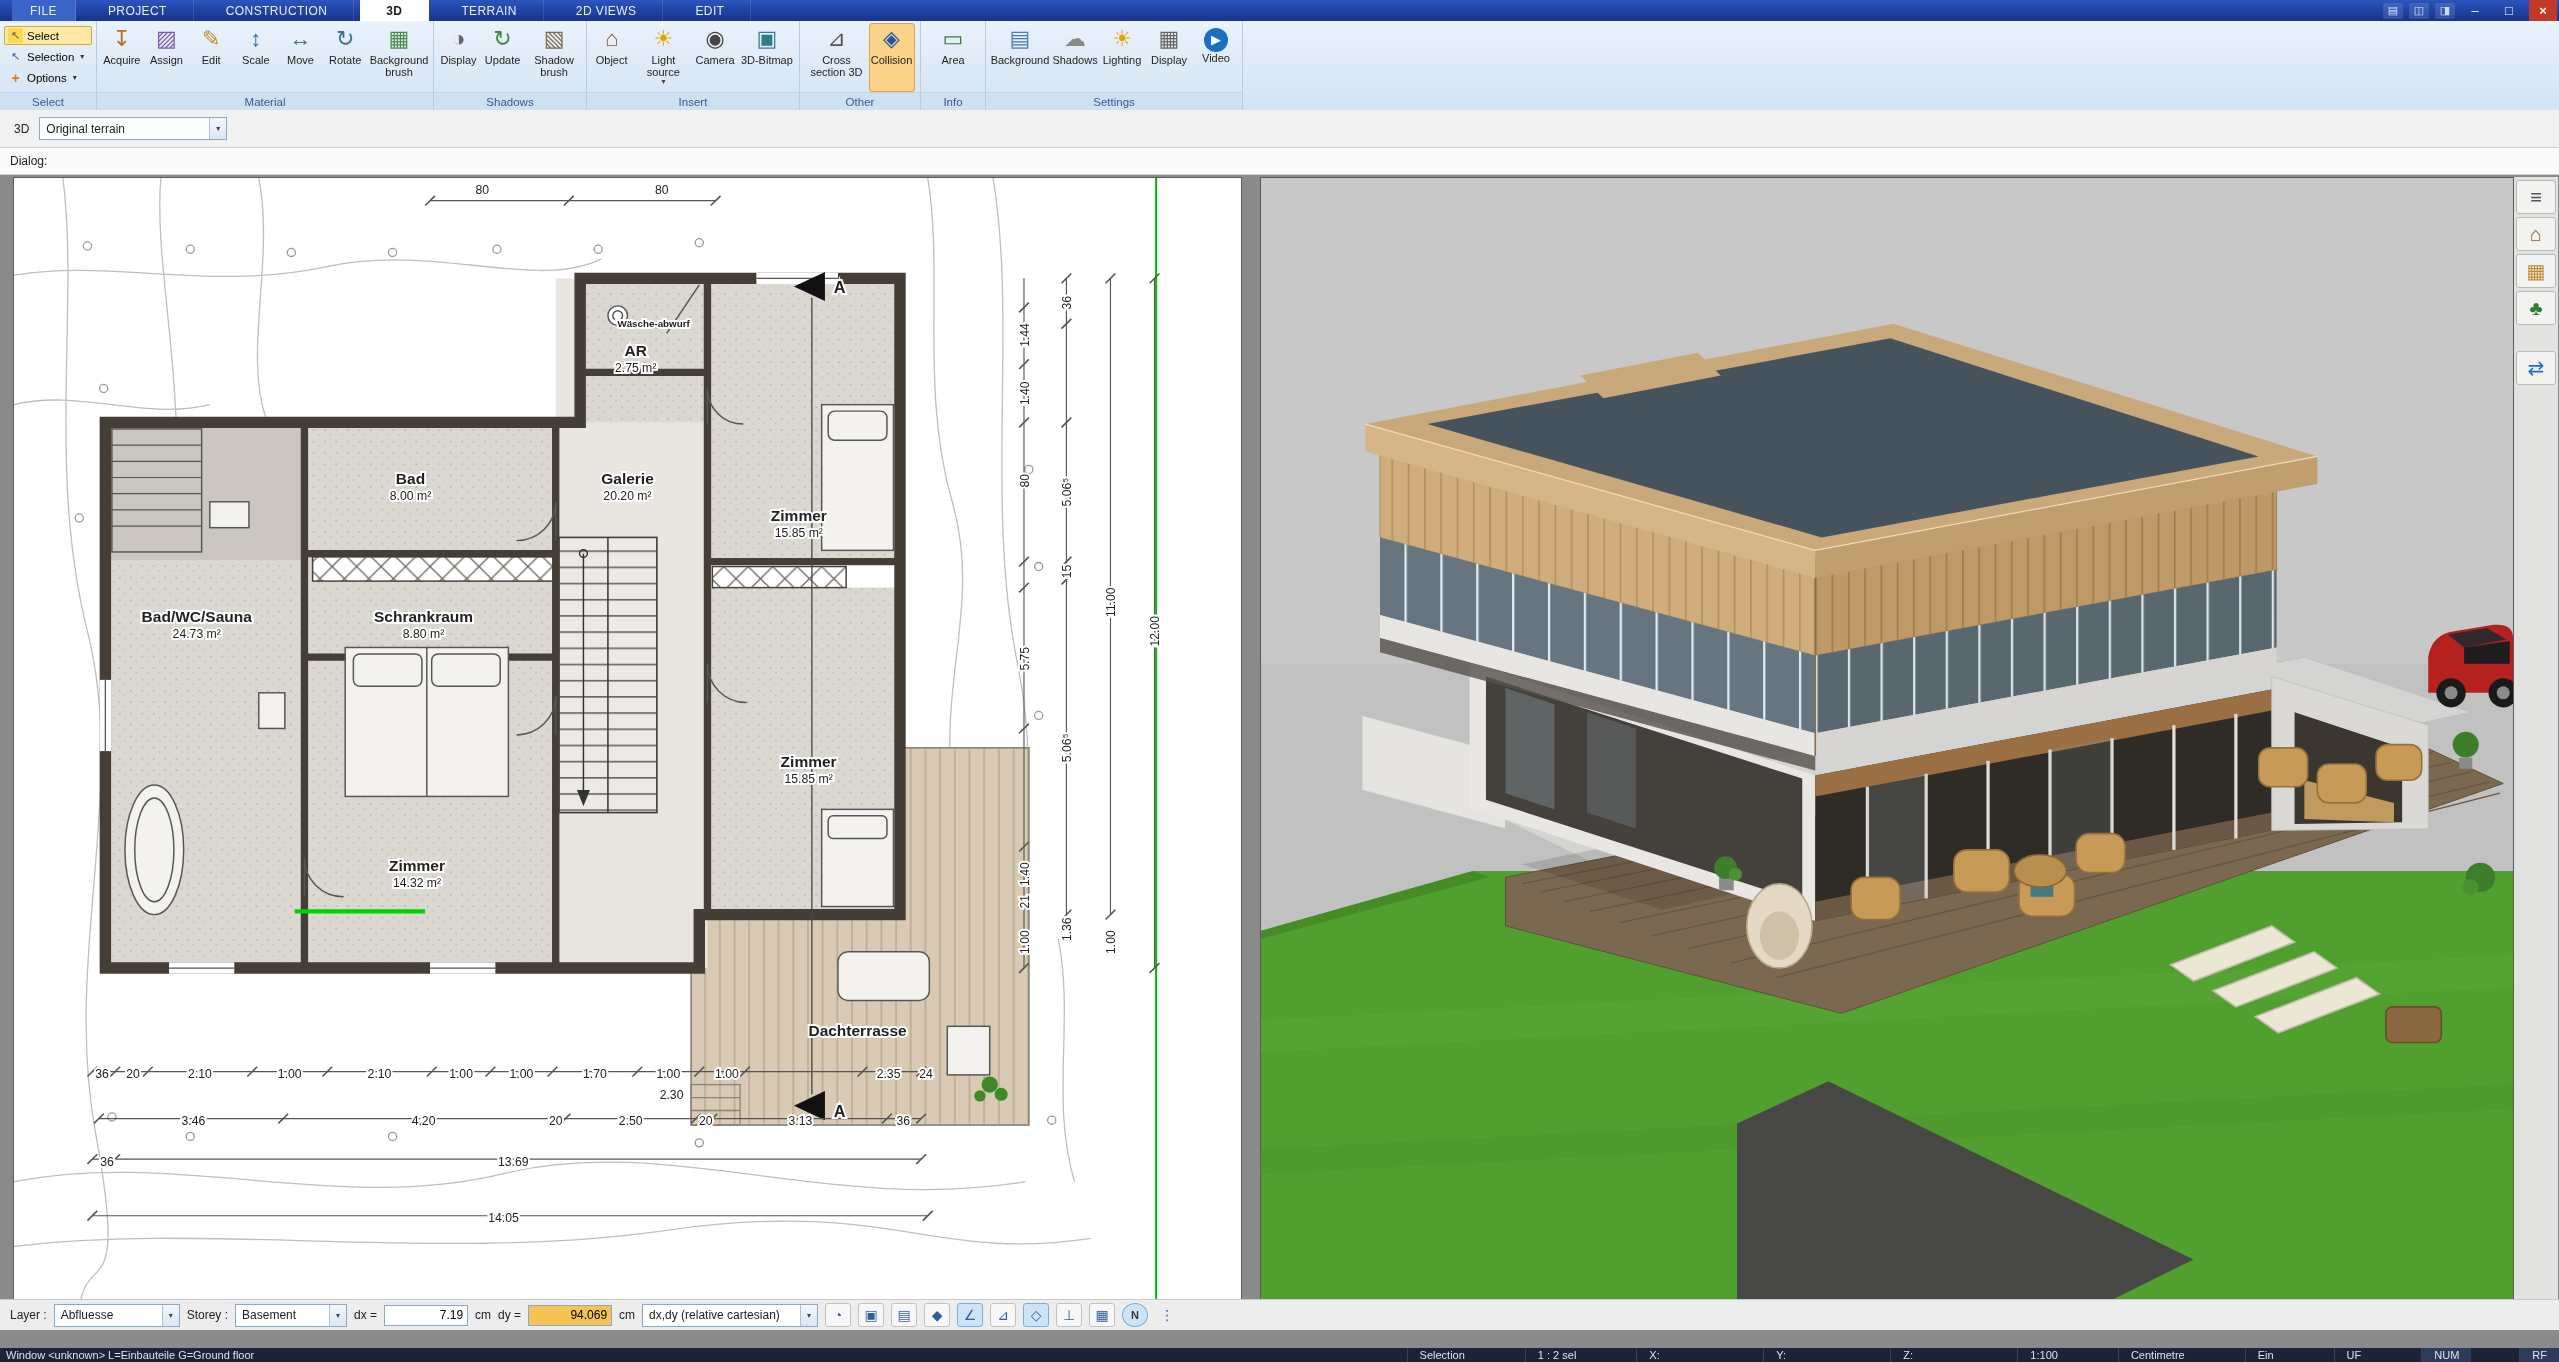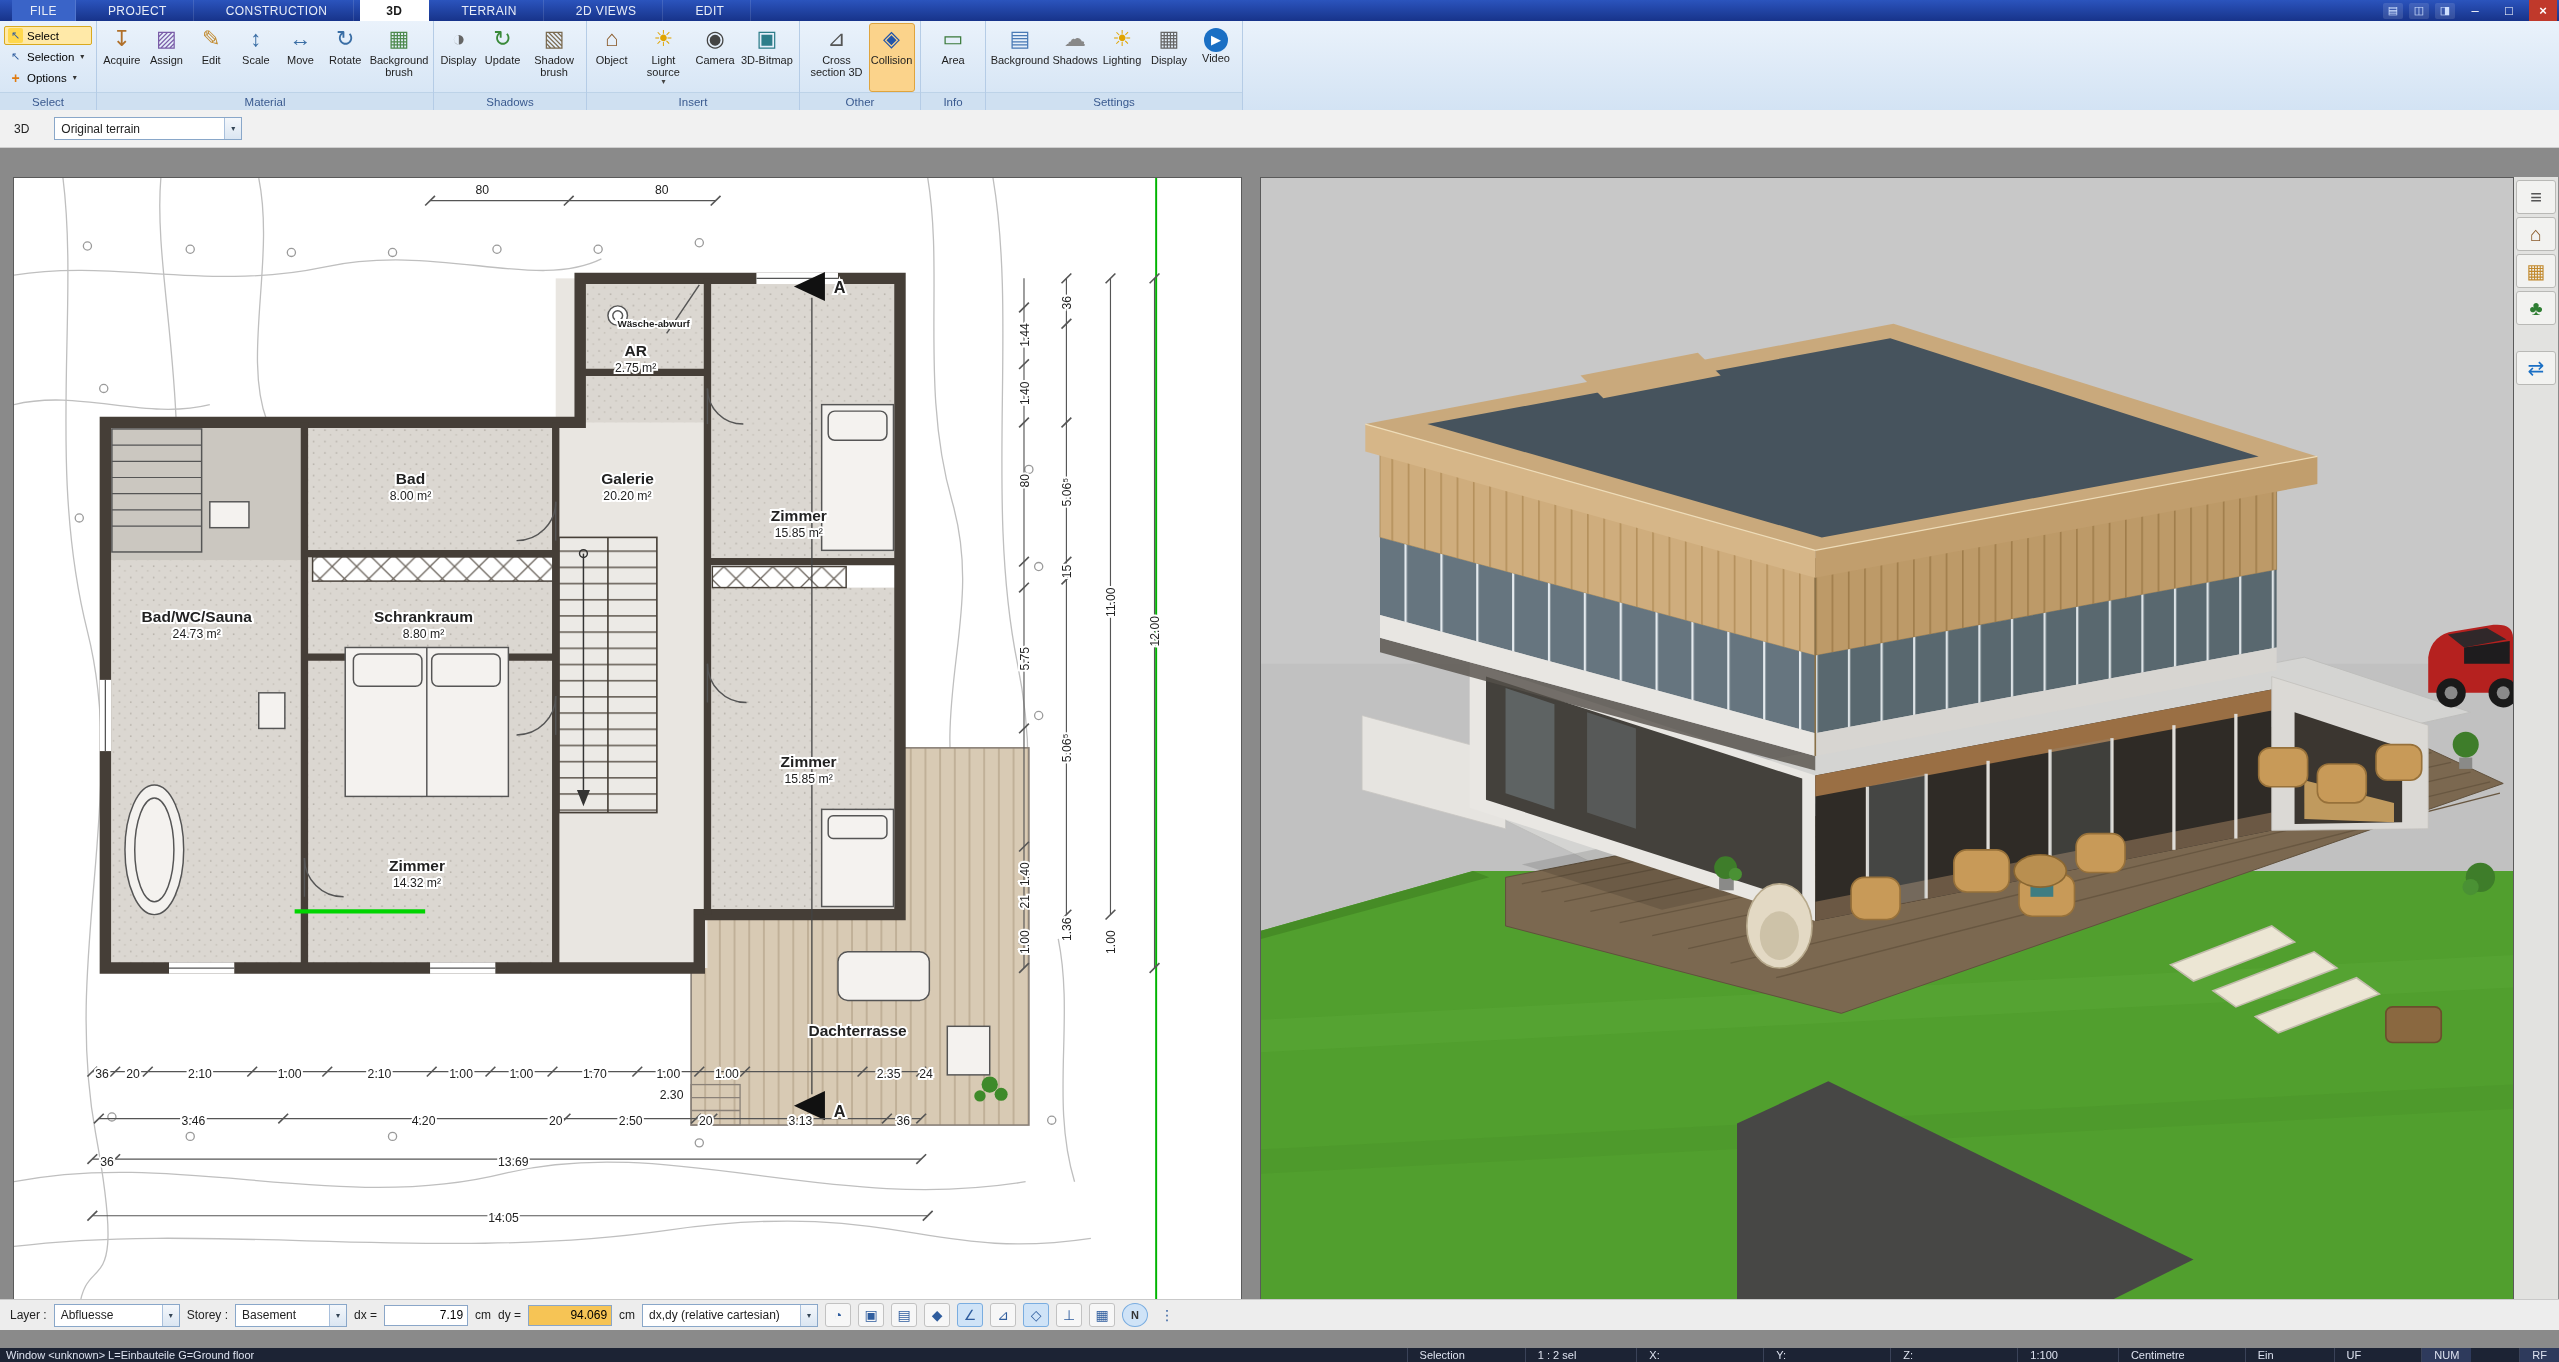--- a/index.html
+++ b/index.html
@@ -49,21 +49,21 @@
   .g-insert{width:212px;} .g-other{width:120px;} .g-info{width:64px;} .g-settings{width:256px;}
   
   .row2{position:absolute;top:110px;left:0;right:0;height:37px;background:#f1f1f1;
     border-bottom:1px solid #cfcfcf;display:flex;align-items:center;gap:10px;padding-left:14px;}
   .row2 .lab{font-size:12px;color:#222;}
   .dd{height:21px;background:#fff;border:1px solid #89a7c9;display:inline-flex;align-items:center;
       font-size:12px;color:#222;padding-left:6px;position:relative;}
   .dd .caret{margin-left:auto;width:16px;height:100%;background:linear-gradient(#f4f7fb,#dbe6f2);
       border-left:1px solid #a9c0dc;display:flex;align-items:center;justify-content:center;
       font-size:8px;color:#345;}
-  .w180{width:180px;margin-left:15px;} .w150{width:168px;} .w110{width:118px;} .w100{width:104px;}
+  .w180{width:180px;} .w150{width:168px;} .w110{width:118px;} .w100{width:104px;}
   .row3{position:absolute;top:148px;left:0;right:0;height:26px;background:#fafafa;
     border-bottom:1px solid #cfcfcf;display:flex;align-items:center;padding-left:10px;
     font-size:12px;color:#222;}
   
   .main{position:absolute;top:175px;left:0;right:0;height:1135px;background:#8a8a8a;}
   .plan-panel{position:absolute;left:13px;top:2px;width:1227px;height:1130px;
     background:#ffffff;border:1px solid #5a5a5a;overflow:hidden;}
   .view3d-panel{position:absolute;left:1260px;top:2px;width:1252px;height:1130px;
     background:#bdbdbd;border:1px solid #5a5a5a;overflow:hidden;}
   .right-strip{position:absolute;left:2514px;top:2px;width:44px;height:1130px;background:#e2e2e0;}
@@ -265,20 +265,23 @@
   </div>
 
   <div class="row2">
     <span class="lab">3D</span>
     <div class="dd w180">
       <span>Original terrain</span>
       <span class="caret">▾</span>
     </div>
   </div>
 
+  <div class="row3">
+    <span>Dialog:</span>
+  </div>
 
   <div class="main">
 
     <div class="plan-panel">
       <svg id="plansvg" width="1227" height="1130" viewBox="0 0 752 698" preserveAspectRatio="none" style="font-family:&quot;Liberation Sans&quot;,sans-serif">
         <defs>
           <pattern id="speck" width="7" height="7" patternUnits="userSpaceOnUse">
             <rect width="7" height="7" fill="#dbd7d1"></rect>
             <circle cx="1.6" cy="1.8" r="0.55" fill="#b4afa7"></circle>
             <circle cx="5" cy="4.6" r="0.55" fill="#c6c1b9"></circle>

